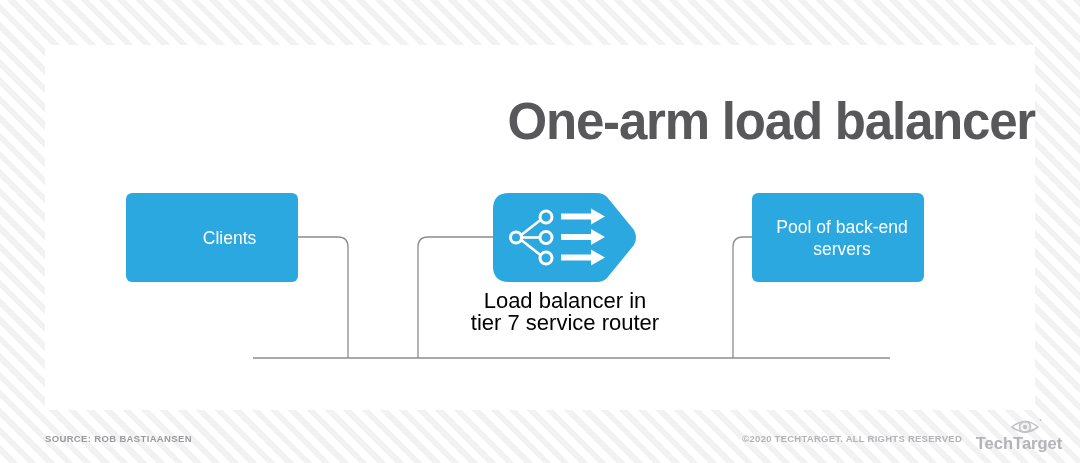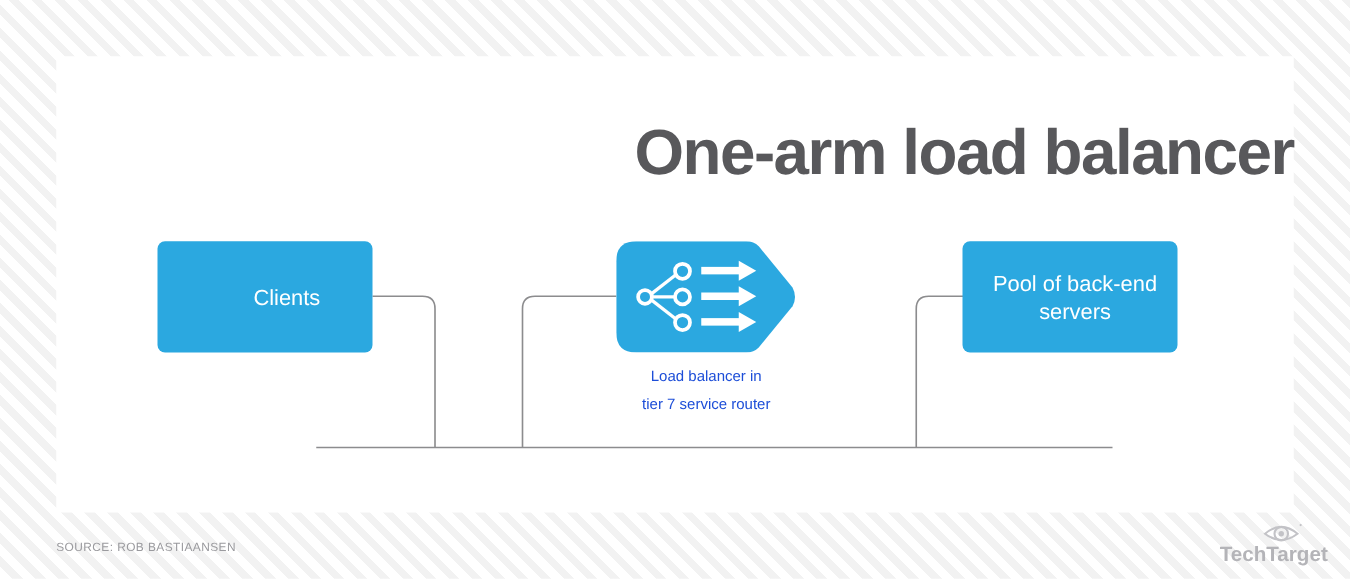--- a/index.html
+++ b/index.html
@@ -51,49 +51,49 @@
     font-size:17.5px;
     line-height:22px;
     display:flex;
     align-items:center;
     justify-content:center;
     text-align:center;
     box-sizing:border-box;
     padding:4px 10px;
   }
   #box-clients{ left:81px; top:148px; width:172px; height:89px;padding-left:45px; }
-  #box-pool   { left:725px;top:148px; width:172px; height:89px;padding-left:18px; }
+  #box-pool   { left:707px;top:148px; width:172px; height:89px;padding-left:18px; }
 
   
   #lb-icon{
     position:absolute;
     left:448px;top:148px;
     width:145px;height:89px;
   }
   #lb-caption{
     position:absolute;
     left:370px;top:245px;
     width:300px;
     text-align:center;
-    font-size:12px;
+    font-size:22px;
     line-height:22px;
-    color:#1d4ed8;
+    color:#000000;
   }
   
   #wires{
     position:absolute;
     left:0;top:0;width:990px;height:365px;
     pointer-events:none;
   }
   
   #footer-left{
     position:absolute;
     left:45px;top:438px;
     font-size:9.5px;
-    font-weight:normal;
+    font-weight:bold;
     letter-spacing:0.35px;
     color:#9a9a9e;
     transform:translateY(-50%);
   }
   #footer-right{
     position:absolute;
     right:118px;top:438px;
     font-size:9.5px;
     font-weight:bold;
     letter-spacing:0.25px;
@@ -168,20 +168,21 @@
         <span>
           <span>Pool of back-end</span><br>
           <span>servers</span>
         </span>
       </div>
 
     </div>
   </div>
 
   <div id="footer-left">SOURCE: ROB BASTIAANSEN</div>
+  <div id="footer-right">©2020 TECHTARGET. ALL RIGHTS RESERVED</div>
 
   <svg id="tt-logo" viewBox="0 0 98 38">
 
     <g transform="translate(40,0)">
       <path d="M2 11 Q15 0 28 11 Q15 21 2 11 Z" fill="none" stroke="#c3c3c7" stroke-width="1.6"></path>
       <circle cx="15" cy="11" r="5.4" fill="none" stroke="#c3c3c7" stroke-width="1.7"></circle>
       <circle cx="15" cy="11" r="2.2" fill="#c3c3c7"></circle>
       <circle cx="30.5" cy="4" r="0.9" fill="#c3c3c7"></circle>
     </g>
 

